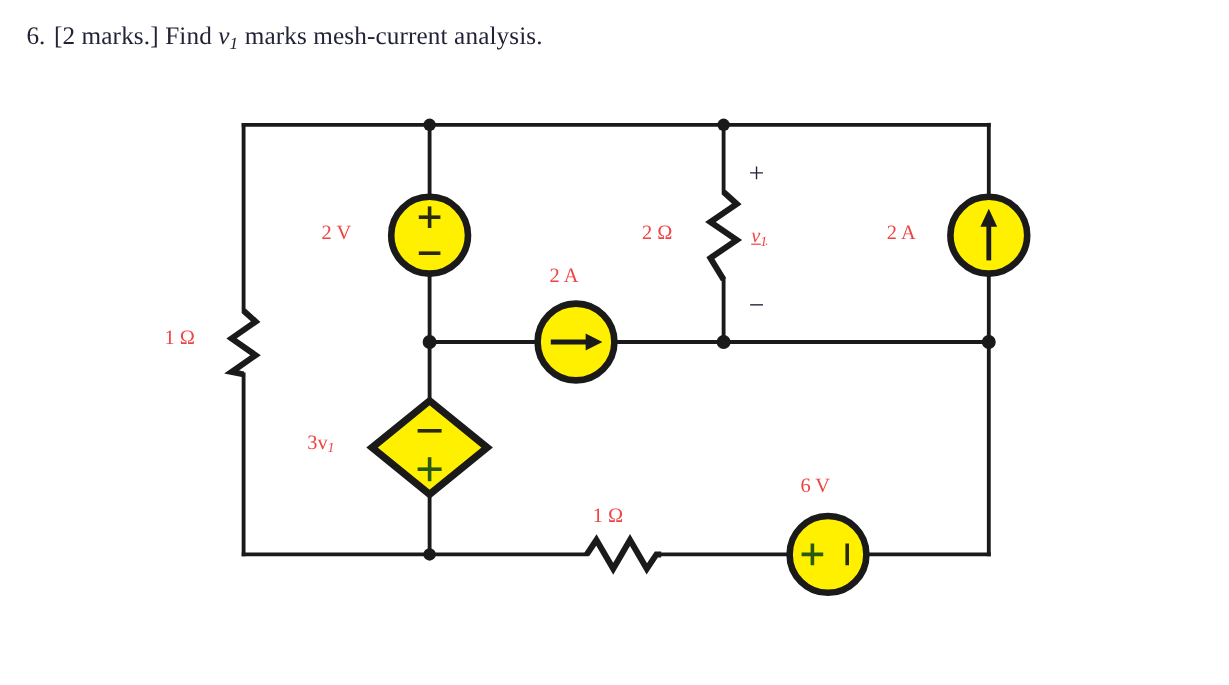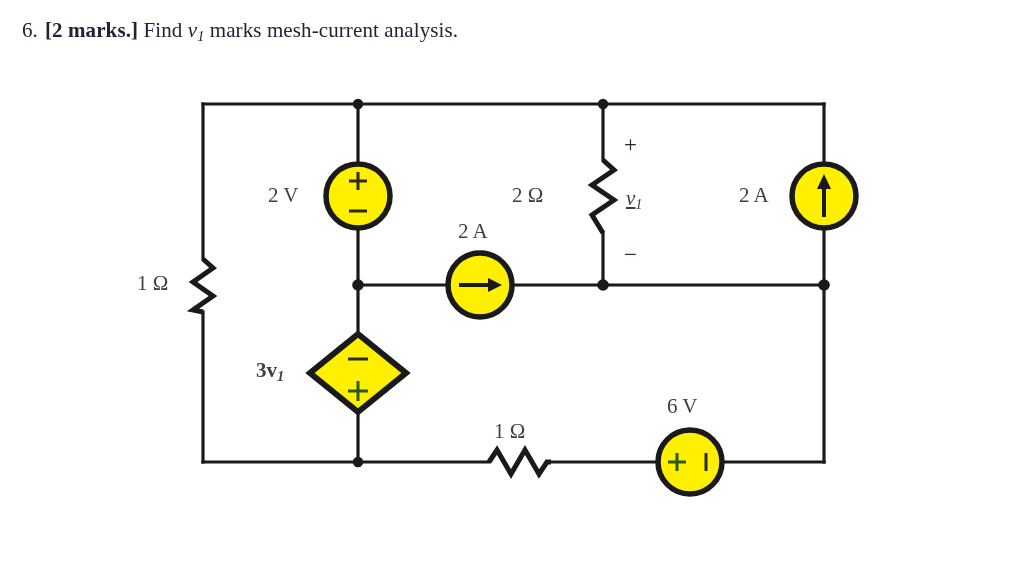--- a/index.html
+++ b/index.html
@@ -19,21 +19,21 @@
   .question-line {
     position: absolute;
     left: 22px;
     top: 18px;
     font-size: 21px;
     letter-spacing: 0.1px;
     white-space: nowrap;
     color: #232338;
   }
   .question-line .qnum { margin-right: 7px; }
-  .question-line .marks { font-weight: bold; }
+  .question-line .marks { font-weight: normal; }
   .question-line .var-v { font-style: italic; }
   .question-line sub {
     font-size: 0.68em;
     font-style: italic;
     vertical-align: -0.25em;
   }
 
   .circuit-stage {
     position: absolute;
     left: 0;
@@ -43,22 +43,22 @@
   }
   .circuit-svg {
     position: absolute;
     left: 0;
     top: 0;
   }
 
   .lbl {
     position: absolute;
     font-family: "Liberation Serif", "DejaVu Serif", serif;
-    font-size: 21px;
-    color: #404040;
+    font-size: 17px;
+    color: #ef4444;
     white-space: nowrap;
     line-height: 1;
   }
   .lbl.italic { font-style: italic; text-decoration: underline; }
   .lbl sub {
     font-size: 0.68em;
     font-style: italic;
     vertical-align: -0.25em;
   }
   .lbl.sign {
@@ -188,27 +188,27 @@
 
       <path d="M 706 453 L 706 471" stroke="#2a2a10" stroke-width="3" stroke-linecap="butt"></path>
     </g>
 
   </svg>
 
   <div class="lbl" style="left:137px; top:273px;">1 Ω</div>
 
   <div class="lbl" style="left:268px; top:185px;">2 V</div>
 
-  <div class="lbl" style="left:256px; top:360px;font-weight:bold;">
+  <div class="lbl" style="left:256px; top:360px;">
     <span>3</span><span class="italic">v</span><sub>1</sub>
   </div>
 
   <div class="lbl" style="left:458px; top:221px;">2 A</div>
 
-  <div class="lbl" style="left:512px; top:185px;">2 Ω</div>
+  <div class="lbl" style="left:535px; top:185px;">2 Ω</div>
 
   <div class="lbl italic" style="left:626px; top:188px;">
     <span>v</span><sub>1</sub>
   </div>
 
   <div class="lbl sign" style="left:624px; top:133px;">+</div>
 
   <div class="lbl sign" style="left:624px; top:243px;">−</div>
 
   <div class="lbl" style="left:739px; top:185px;">2 A</div>

